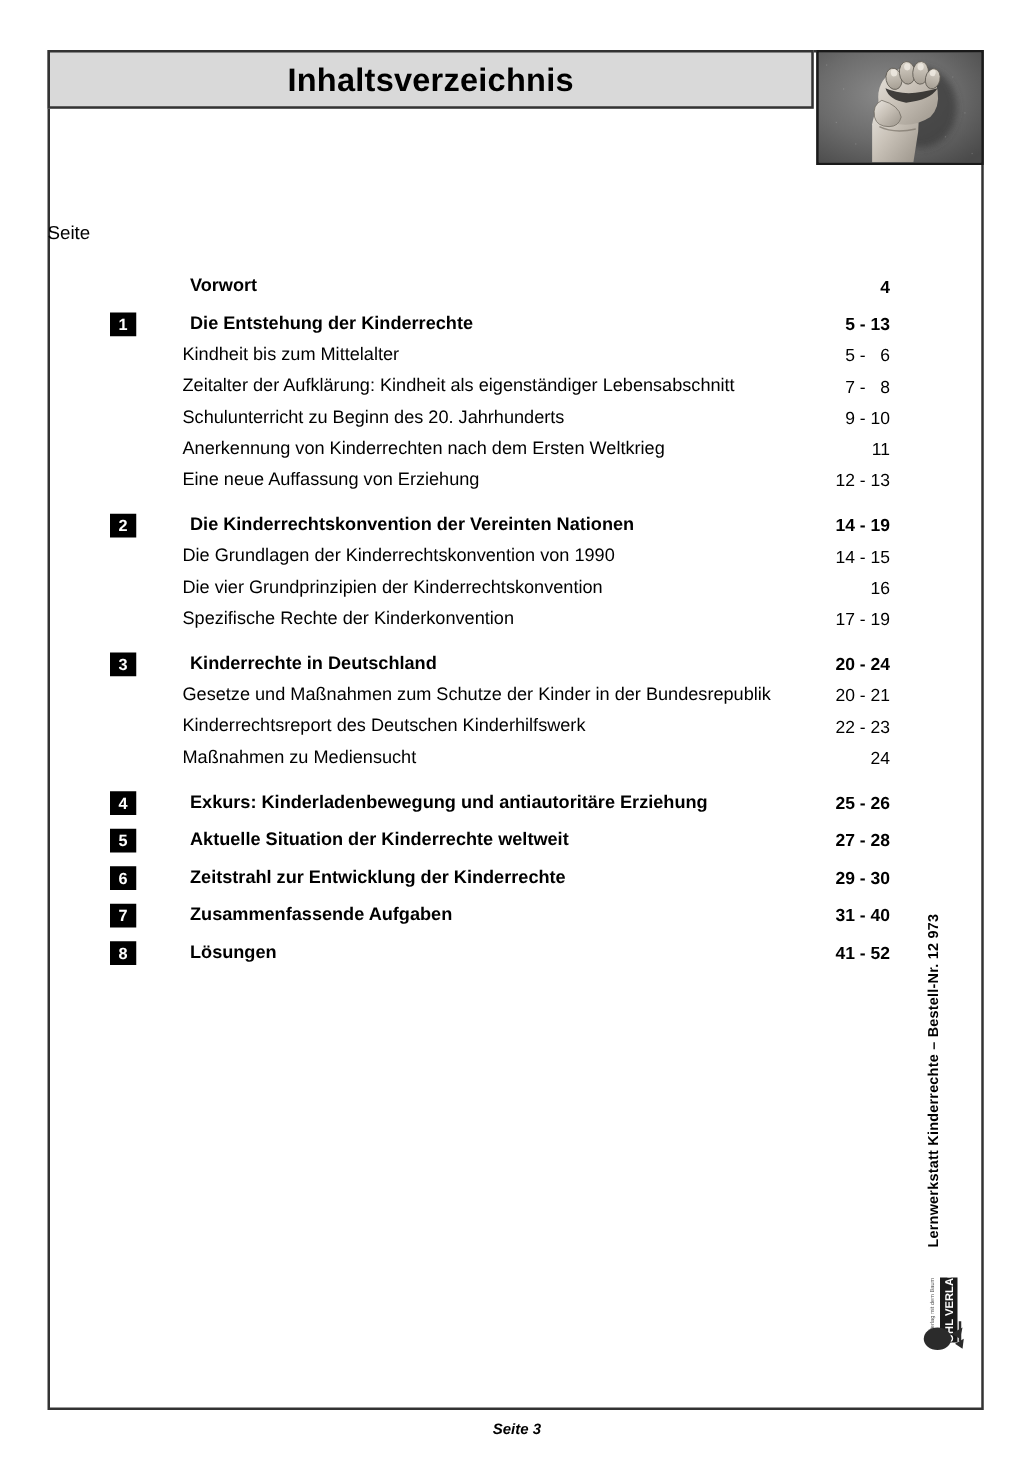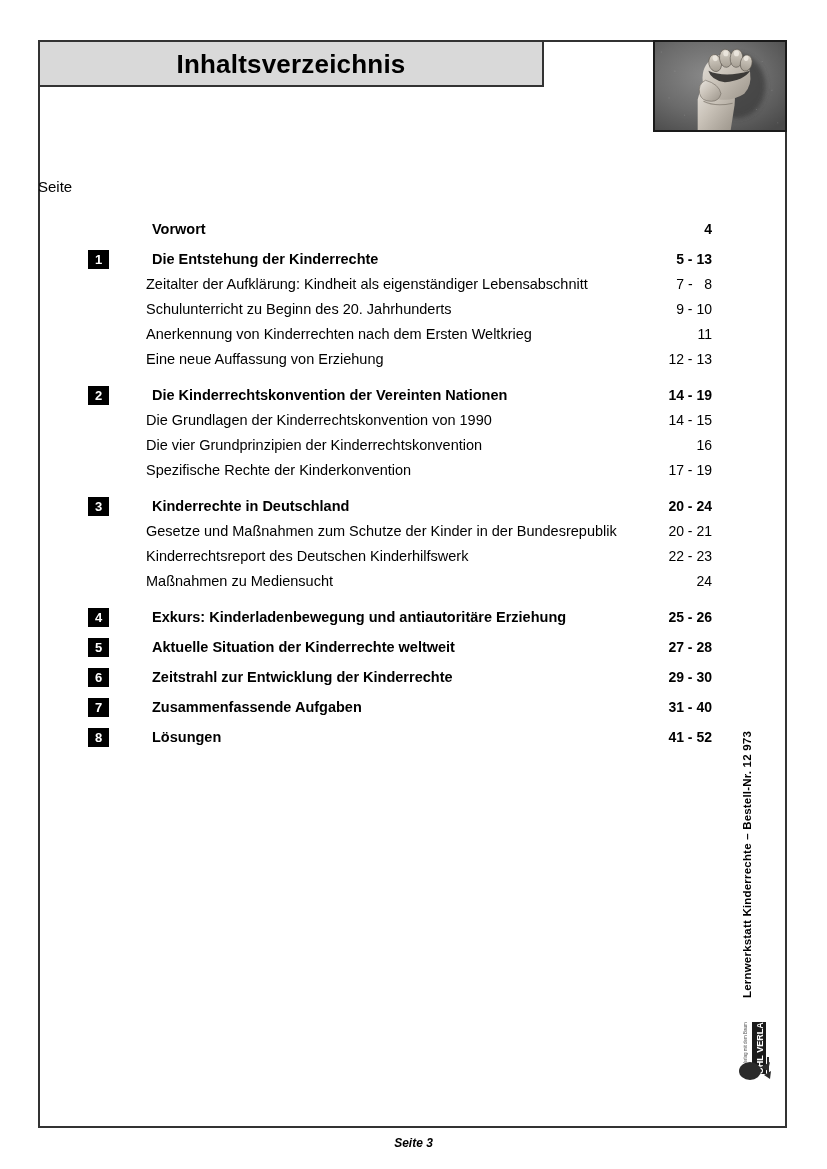--- a/index.html
+++ b/index.html
@@ -27,21 +27,21 @@
     box-sizing: border-box;
     border: 2px solid #333333;
     background: #ffffff;
   }
 
   
   #header-band {
     position: absolute;
     left: 38px;
     top: 40px;
-    width: 506px;
+    width: 613px;
     height: 47px;
     box-sizing: border-box;
     border: 2px solid #333333;
     background: #d9d9d9;
     display: flex;
     align-items: center;
     justify-content: center;
   }
   #header-title {
     font-size: 26px;
@@ -267,20 +267,24 @@
       <div class="toc-row chapter">
         <div class="row-title">Vorwort</div>
         <div class="row-pages">4</div>
       </div>
       <div class="toc-row chapter gap-sm">
         <div class="badge">1</div>
         <div class="row-title">Die Entstehung der Kinderrechte</div>
         <div class="row-pages">5 - 13</div>
       </div>
       <div class="toc-row sub">
+        <div class="row-title">Kindheit bis zum Mittelalter</div>
+        <div class="row-pages">5 -   6</div>
+      </div>
+      <div class="toc-row sub">
         <div class="row-title">Zeitalter der Aufklärung: Kindheit als eigenständiger Lebensabschnitt</div>
         <div class="row-pages">7 -   8</div>
       </div>
       <div class="toc-row sub">
         <div class="row-title">Schulunterricht zu Beginn des 20. Jahrhunderts</div>
         <div class="row-pages">9 - 10</div>
       </div>
       <div class="toc-row sub">
         <div class="row-title">Anerkennung von Kinderrechten nach dem Ersten Weltkrieg</div>
         <div class="row-pages">11</div>

